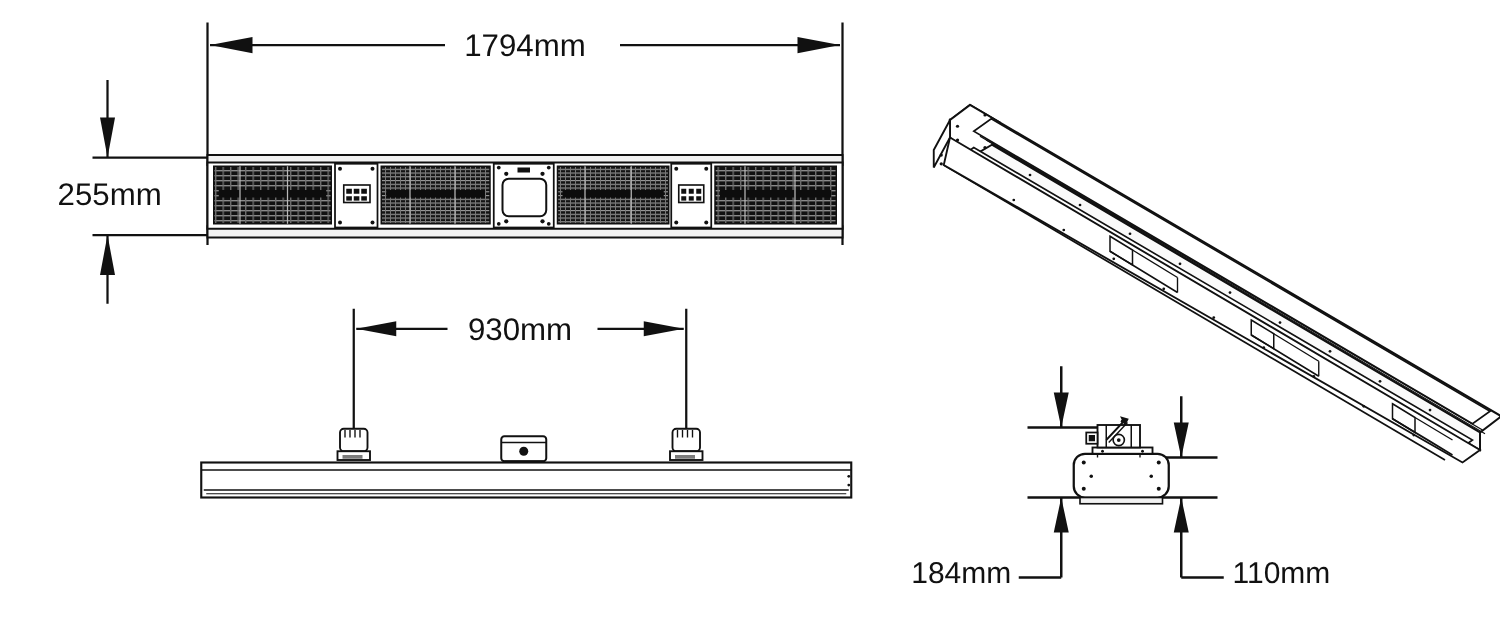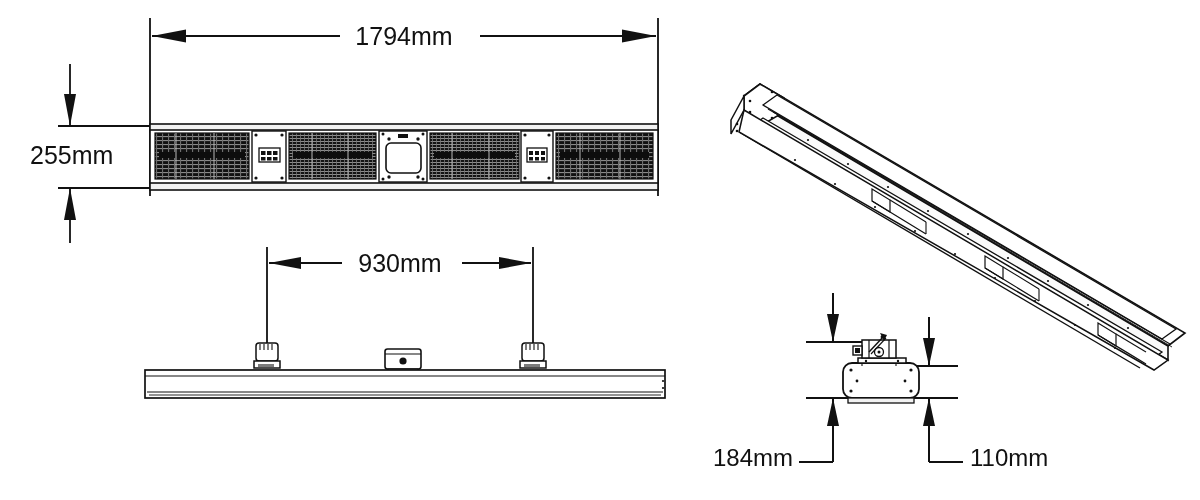--- a/index.html
+++ b/index.html
@@ -2,21 +2,21 @@
 <html><head>
 <meta charset="utf-8">
 <title>Technical Drawing</title>
 <style>
   html,body{margin:0;padding:0;background:#ffffff;}
   body{
     width:1200px;height:500px;position:relative;overflow:hidden;
     font-family:"Liberation Sans","DejaVu Sans",sans-serif;
     color:#111111;
   }
-  #sheet{position:absolute;left:0;top:0;width:1104px;height:500px;}
+  #sheet{position:absolute;left:16px;top:0;width:1104px;height:500px;}
   svg{display:block;}
   .dimtext{
     font-family:"Liberation Sans","DejaVu Sans",sans-serif;
     font-size:25px;
     fill:#111111;
     dominant-baseline:middle;
   }
   .dimtext-sm{
     font-family:"Liberation Sans","DejaVu Sans",sans-serif;
     font-size:24px;

